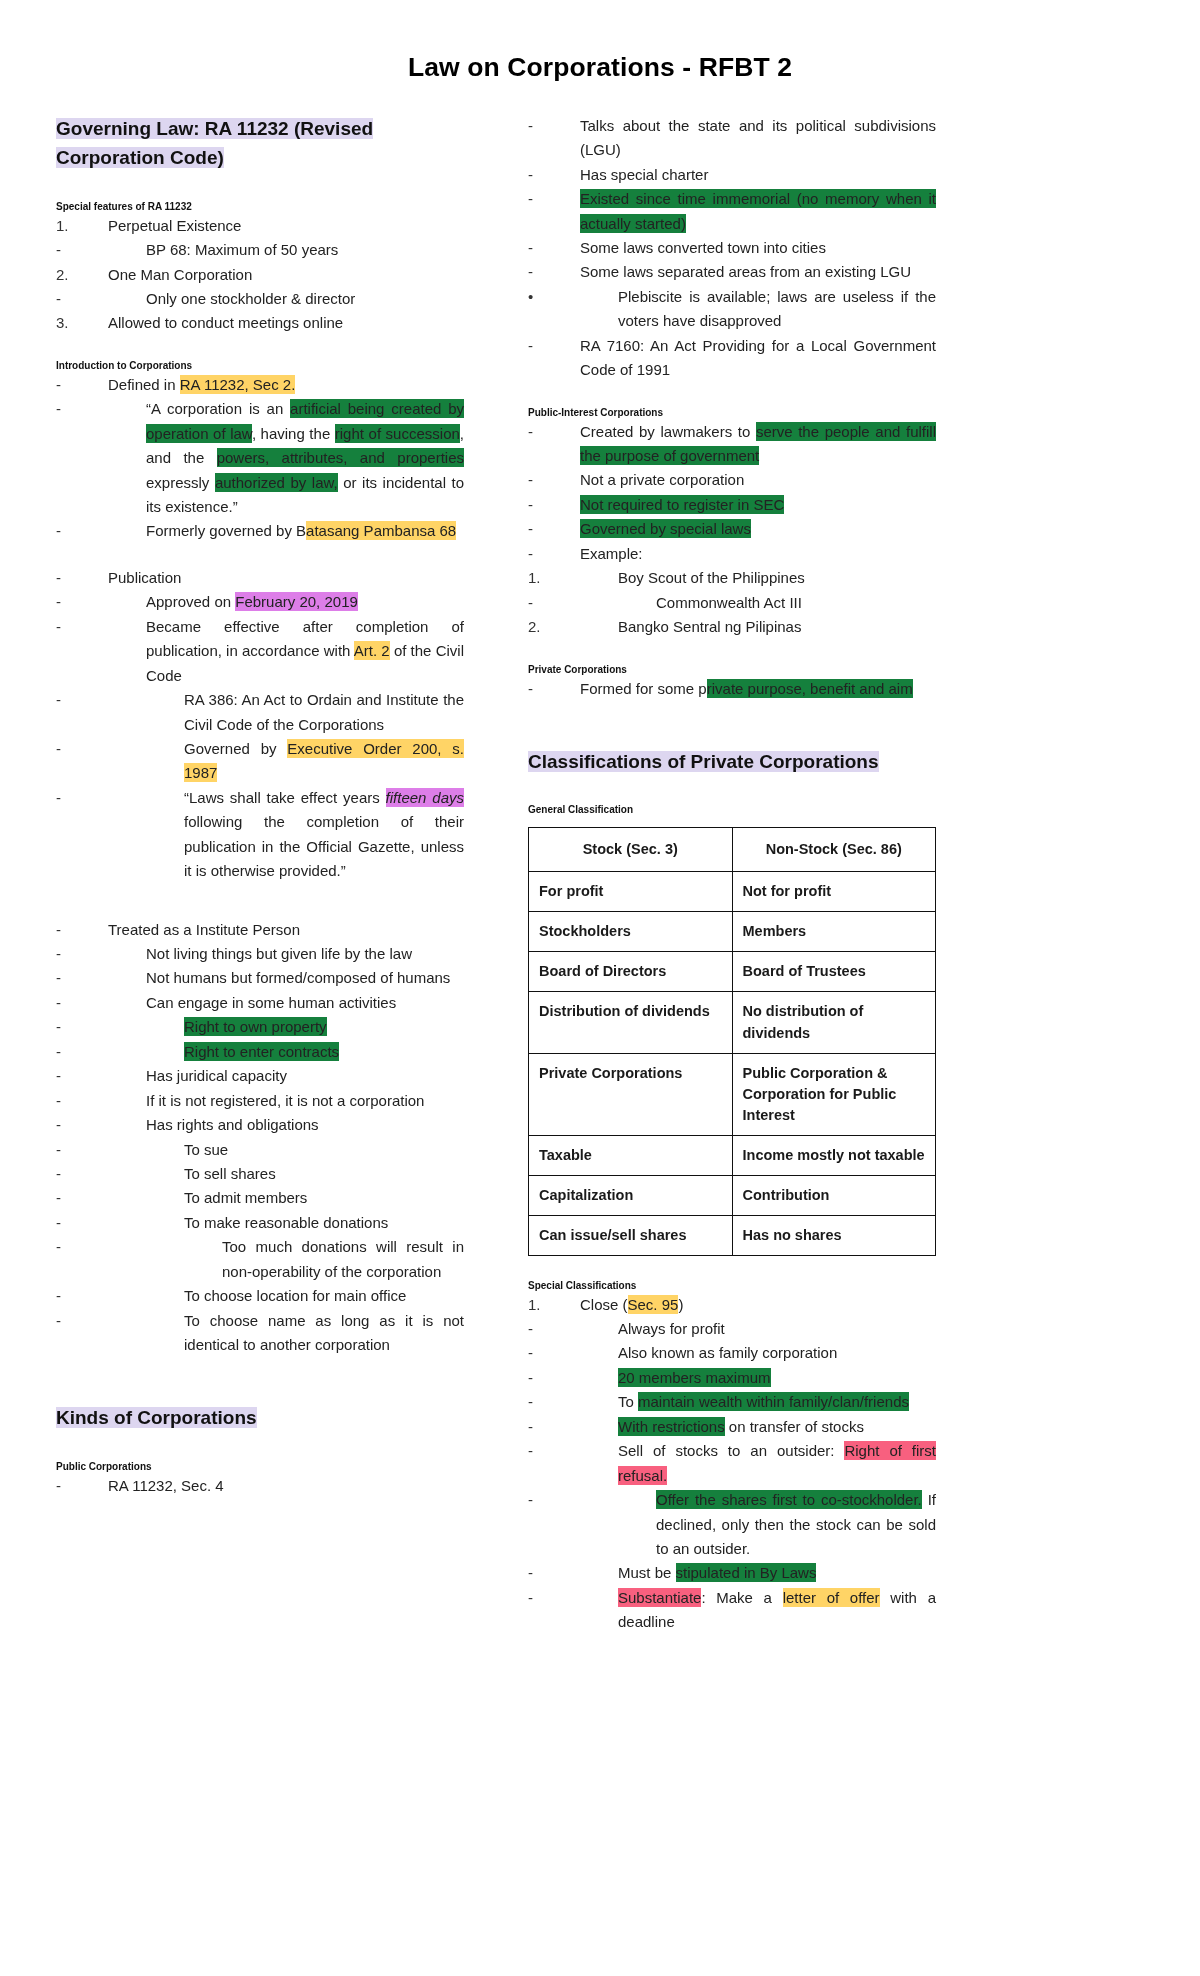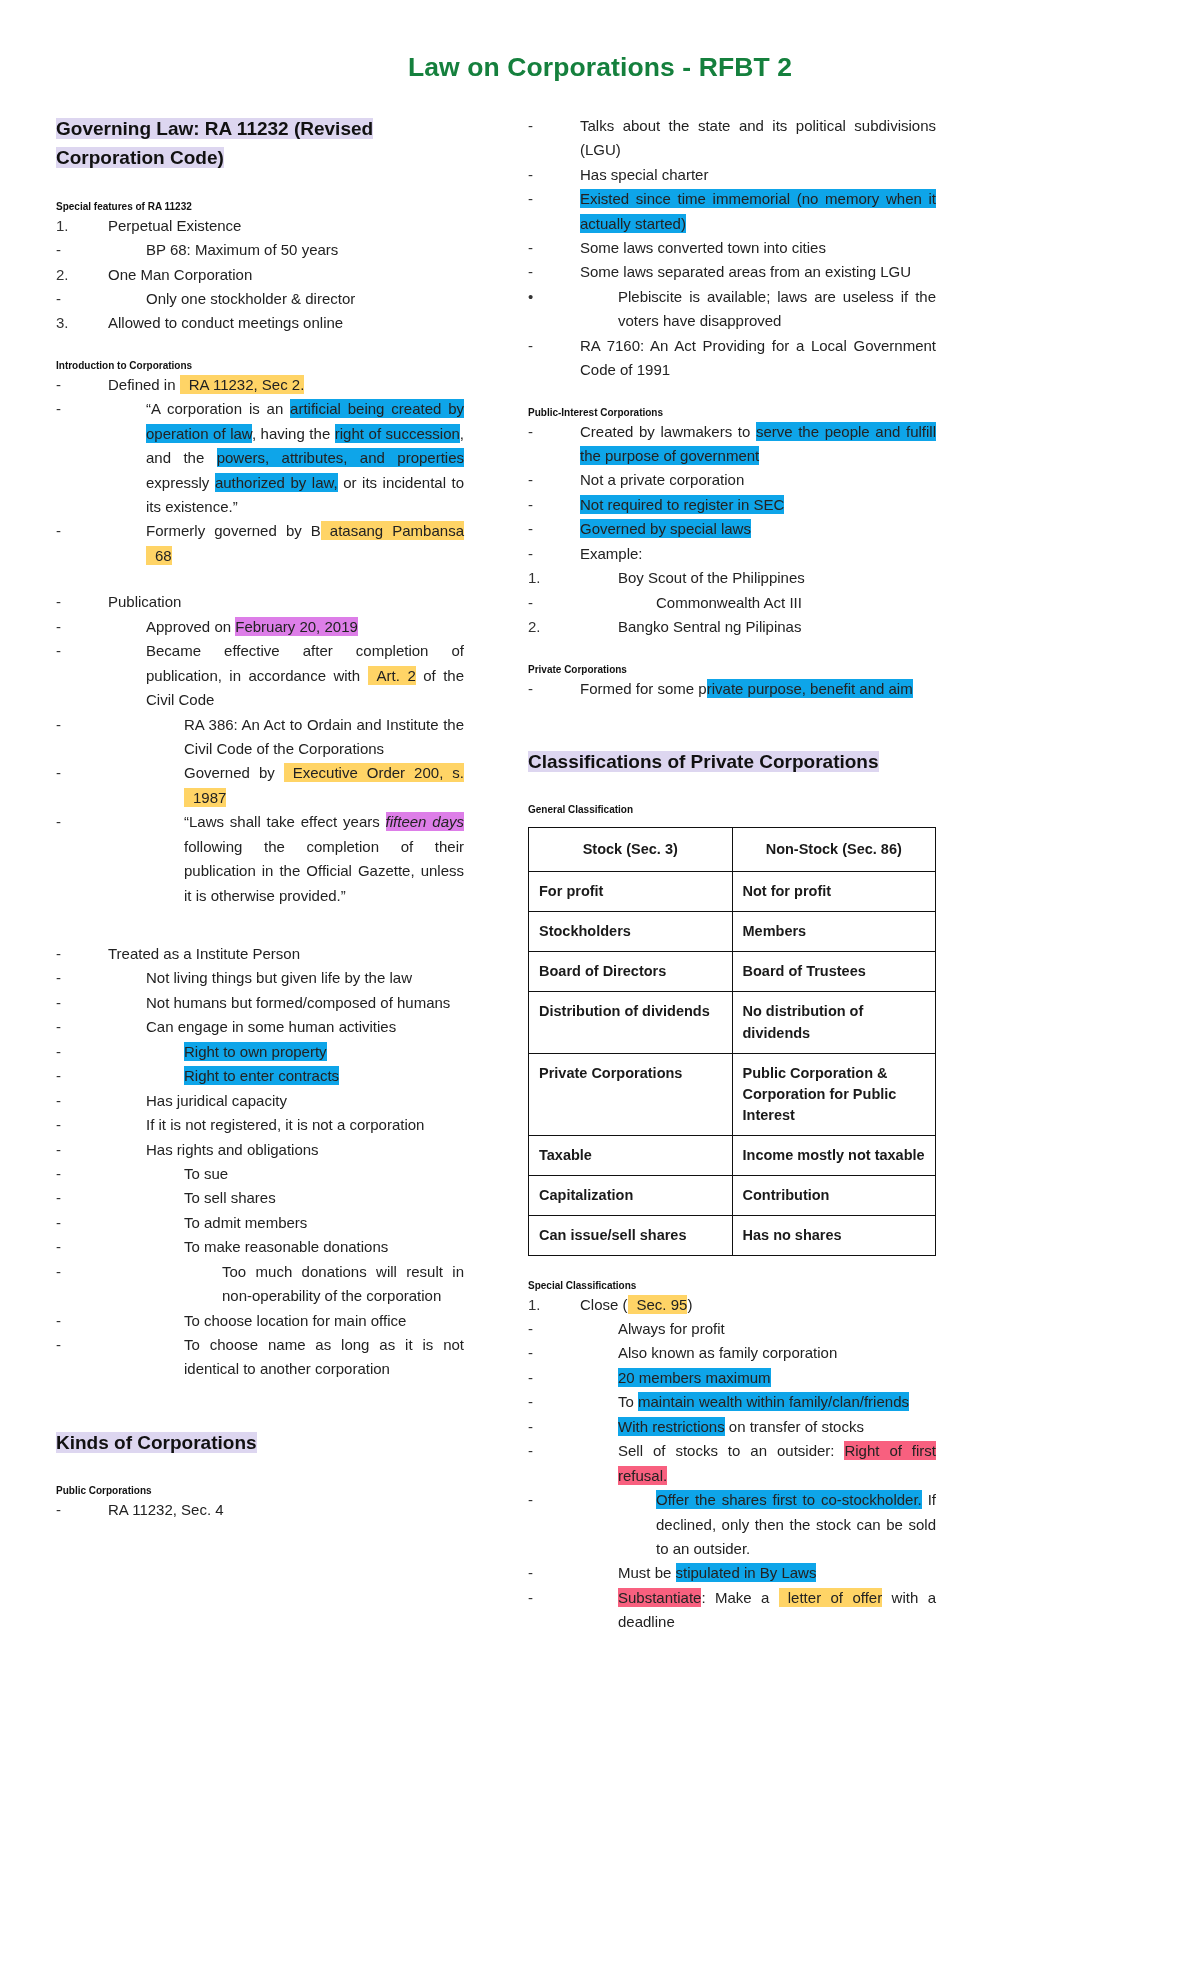--- a/index.html
+++ b/index.html
@@ -15,21 +15,21 @@
   }
   .page {
     position: relative;
     width: 1200px;
     min-height: 1976px;
     box-sizing: border-box;
     padding: 0;
   }
   .doc-title {
     text-align: center;
-    color: #15803d;
+    color: #000000;
     font-size: 26.5px;
     font-weight: bold;
     letter-spacing: .1px;
     padding-top: 52px;
     padding-bottom: 0;
     line-height: 1.2;
   }
   .columns {
     display: flex;
     gap: 0;
@@ -97,22 +97,22 @@
   .spacer-lg { height: 34px; }
   .spacer-xl { height: 46px; }
 
   
   mark {
     color: inherit;
     padding: 1px 0;
     box-decoration-break: clone;
     -webkit-box-decoration-break: clone;
   }
-  mark.yellow  { background: #ffd466; padding-left: 9px; }
-  mark.blue    { background: #0ea5e9; }
+  mark.yellow  { background: #ffd466; }
+  mark.blue    { background: #15803d; }
   mark.magenta { background: #dd7ee8; }
   mark.pink    { background: #f8607f; }
   mark.italic  { font-style: italic; }
 
   
   table.classtable {
     border-collapse: collapse;
     width: 100%;
     margin-top: 10px;
     font-size: 14.5px;

